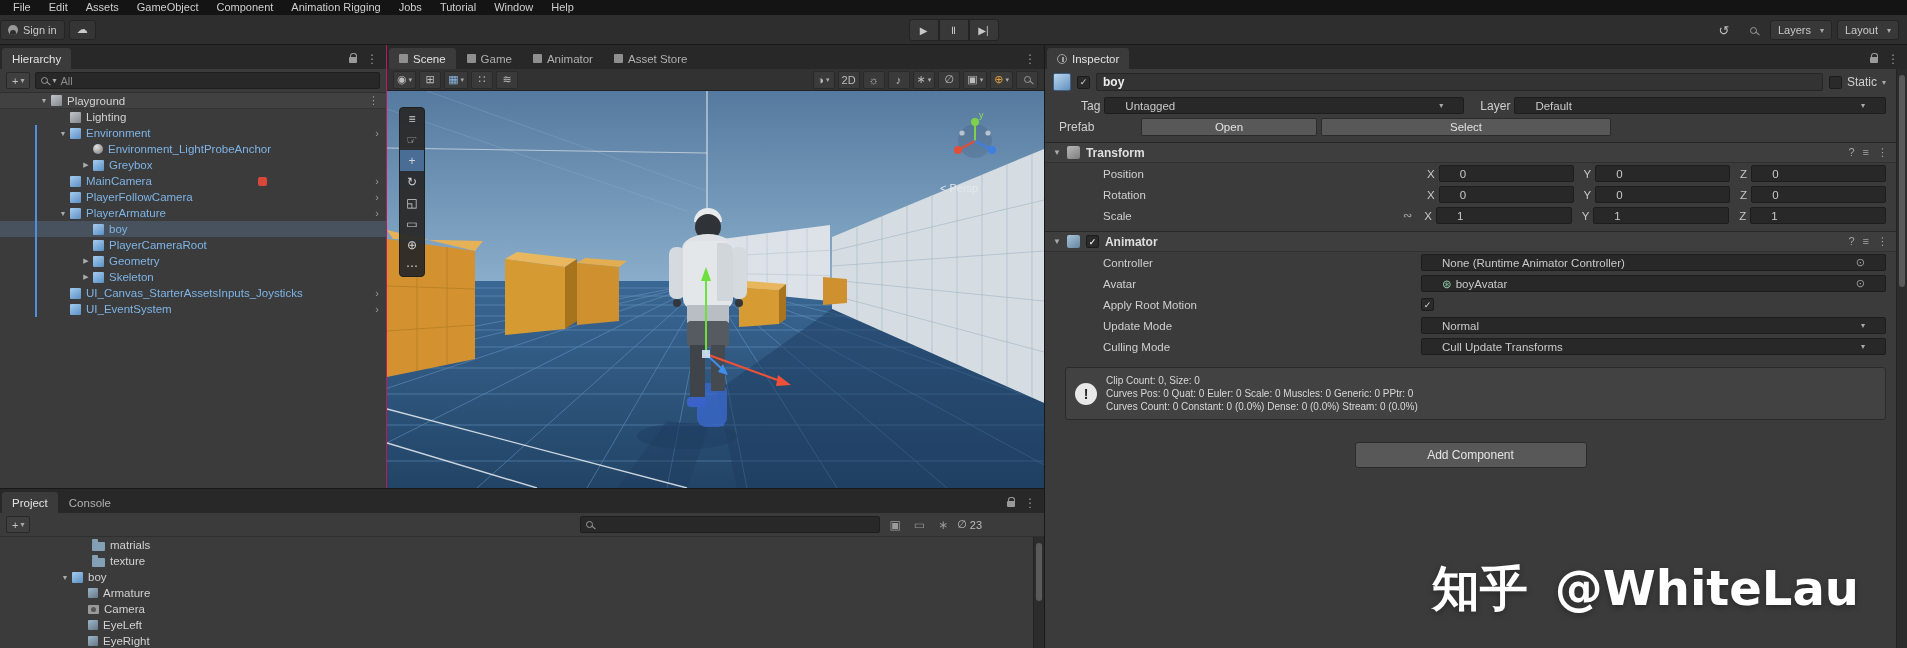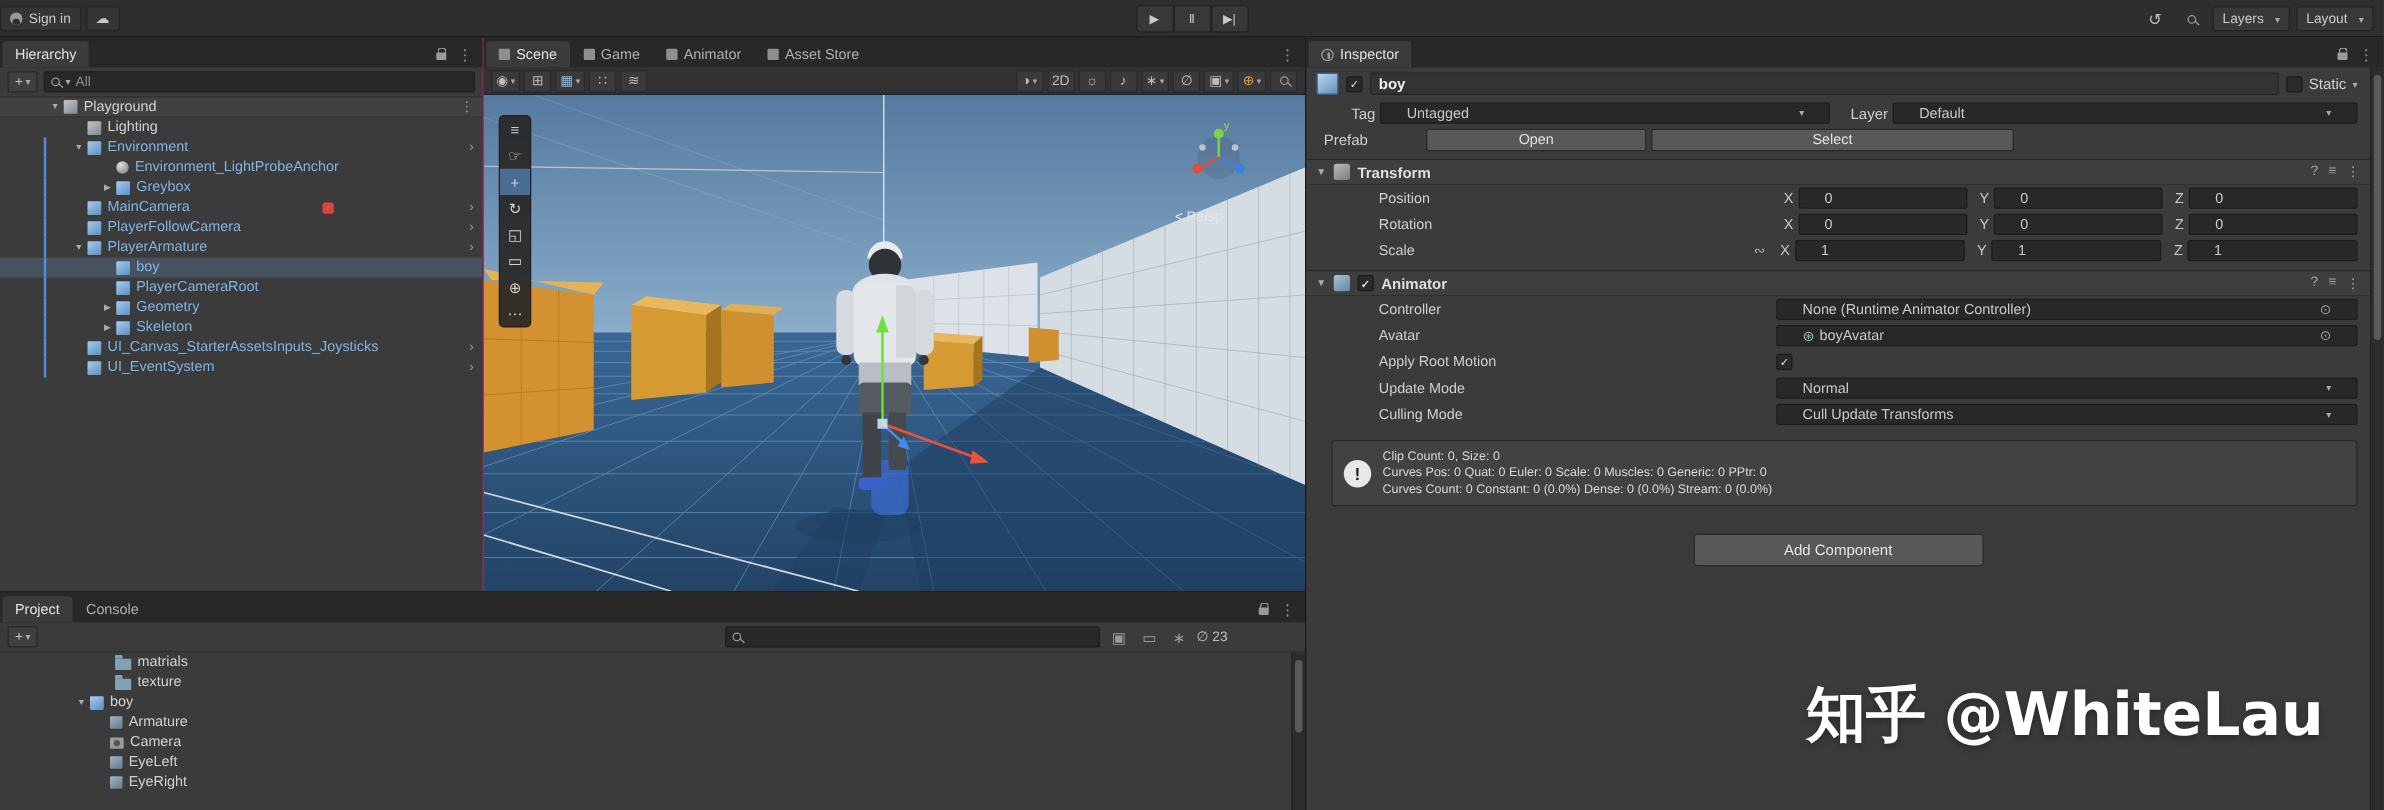--- a/index.html
+++ b/index.html
@@ -117,27 +117,39 @@
   .folder{width:13px;height:9px;background:#84a0b4;border-radius:1px;position:relative;flex:none;margin:2px 5px 0 0}
   .folder::before{content:"";position:absolute;top:-3px;left:0;width:6px;height:3px;background:#84a0b4;border-radius:1px 1px 0 0}
   .ico-asset{width:10px;height:10px;flex:none;margin-right:5px;border-radius:1px;background:linear-gradient(145deg,#9fb7c9,#64798a)}
   .ico-cam{width:11px;height:9px;flex:none;margin-right:5px;border-radius:1px;background:#9a9a9a;position:relative}
   .ico-cam::after{content:"";position:absolute;left:3px;top:2px;width:5px;height:5px;border-radius:50%;background:#555}
   .pl1{padding-left:92px}.pl2{padding-left:88px}
   .pl-boy{padding-left:58px}
   .count-wrap{display:flex;align-items:center;gap:3px;color:#bdbdbd;font-size:11px}
 
   
-  .watermark{position:absolute;right:48px;bottom:44px;display:flex;align-items:baseline;gap:14px;color:#fff;font-weight:bold;font-size:48px;text-shadow:0 2px 6px rgba(0,0,0,.35);z-index:5;font-family:"DejaVu Sans",sans-serif}
+  .watermark{position:absolute;right:48px;bottom:27px;display:flex;align-items:baseline;gap:27px;color:#fff;font-weight:bold;font-size:48px;text-shadow:0 2px 6px rgba(0,0,0,.35);z-index:5;font-family:"DejaVu Sans",sans-serif}
 </style>
 </head>
 <body>
 
 <div class="app">
 
+  <div class="menubar">
+    <span class="menu-item">File</span>
+    <span class="menu-item">Edit</span>
+    <span class="menu-item">Assets</span>
+    <span class="menu-item">GameObject</span>
+    <span class="menu-item">Component</span>
+    <span class="menu-item">Animation Rigging</span>
+    <span class="menu-item">Jobs</span>
+    <span class="menu-item">Tutorial</span>
+    <span class="menu-item">Window</span>
+    <span class="menu-item">Help</span>
+  </div>
 
   <div class="toolbar">
     <div class="tb-left">
       <button class="tb-btn">
         <span class="avatar-ico"></span>
         <span>Sign in</span>
       </button>
       <button class="tb-btn">
         <span>☁</span>
       </button>

